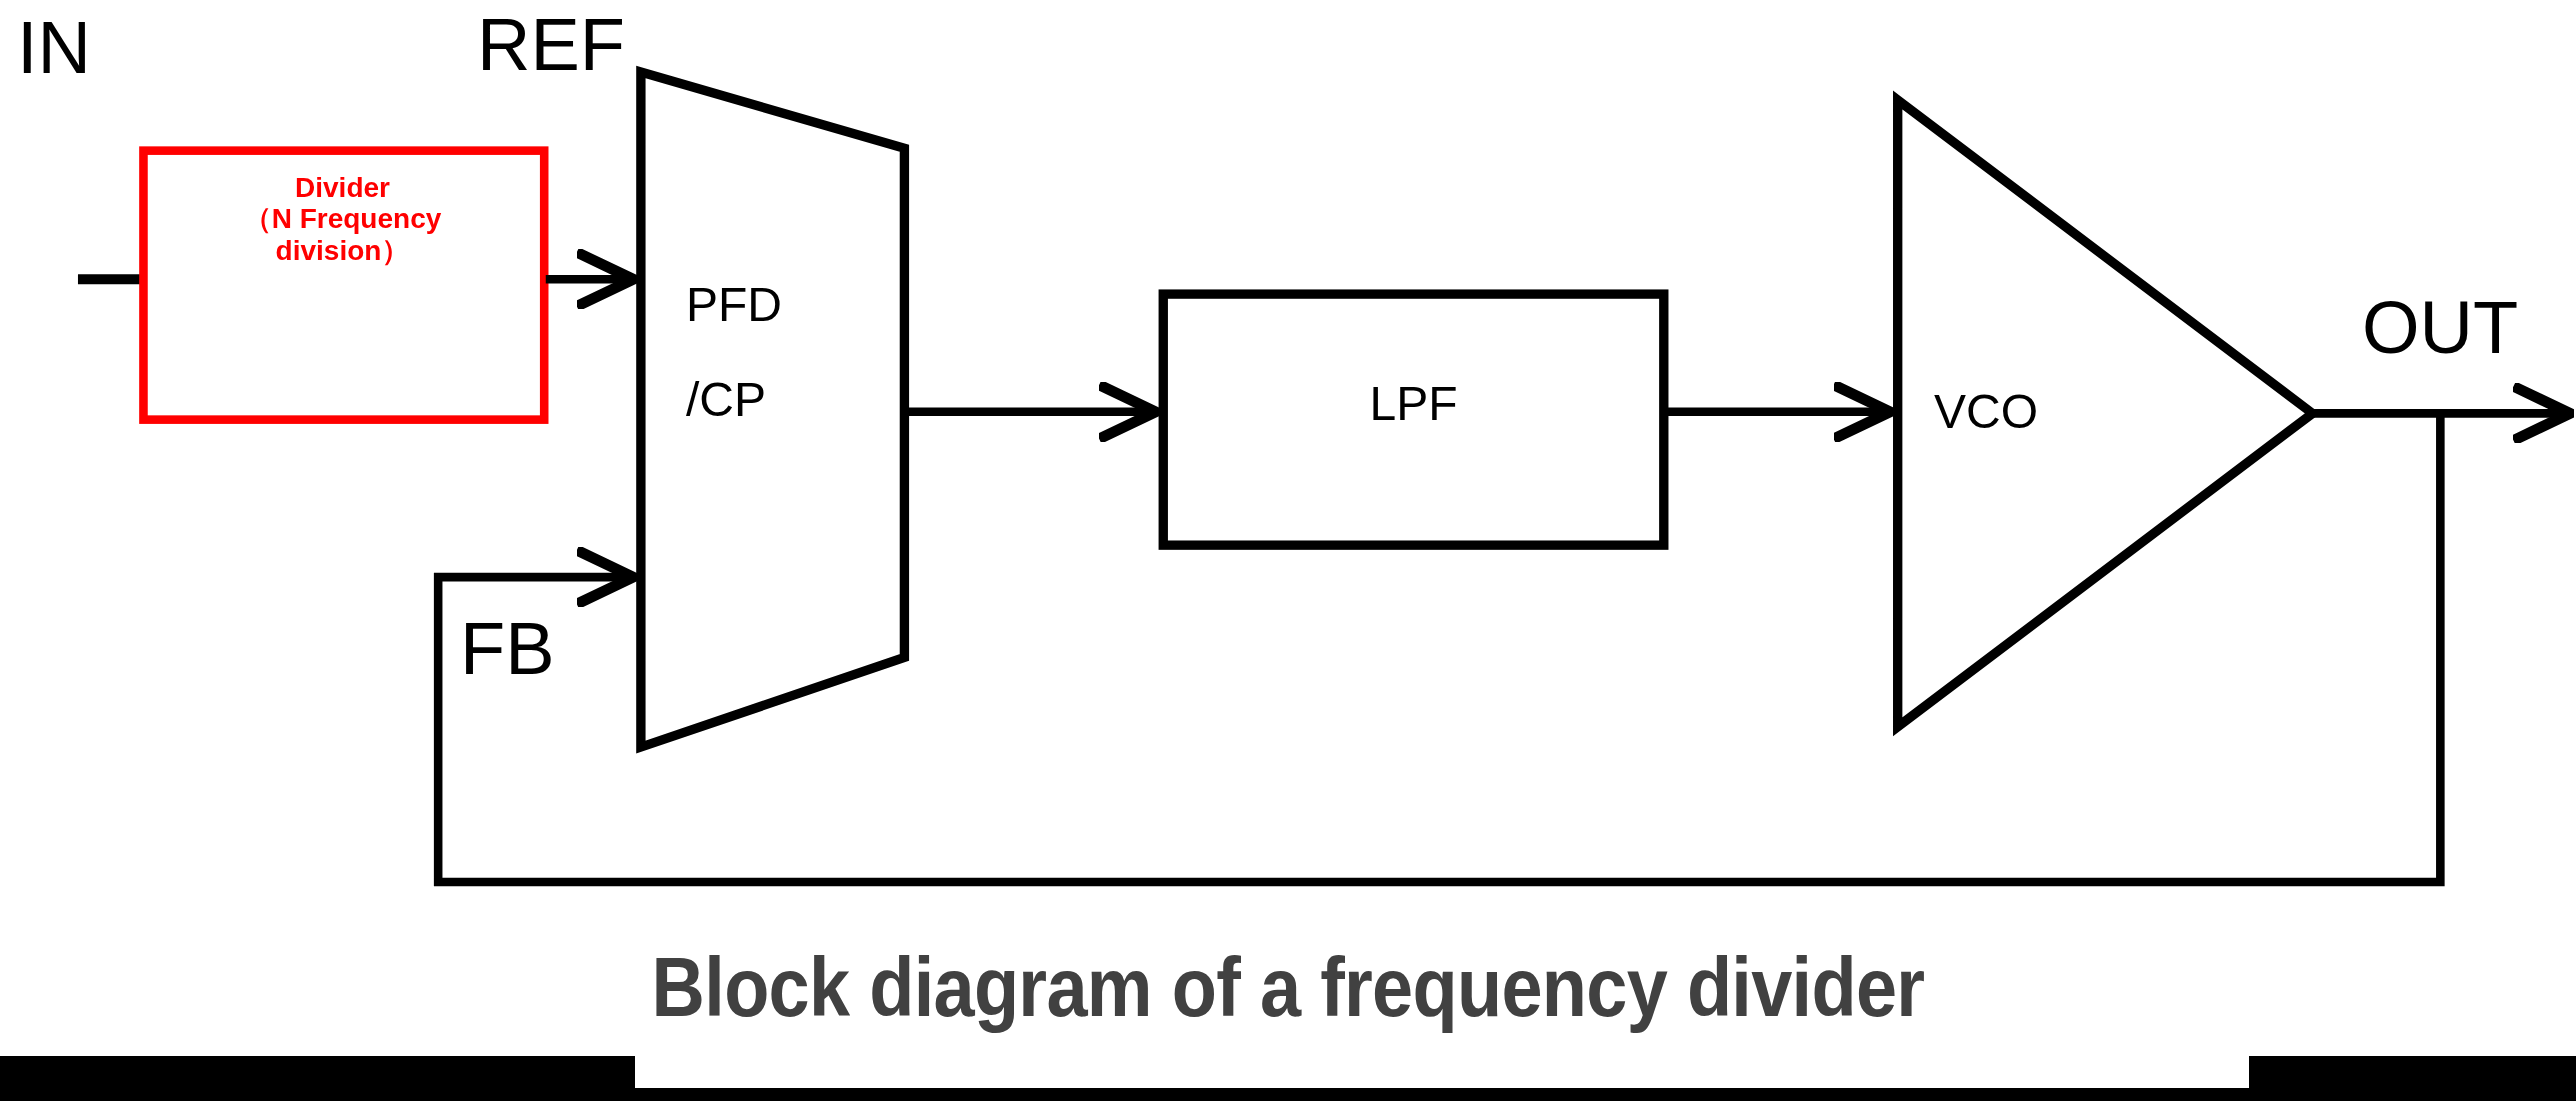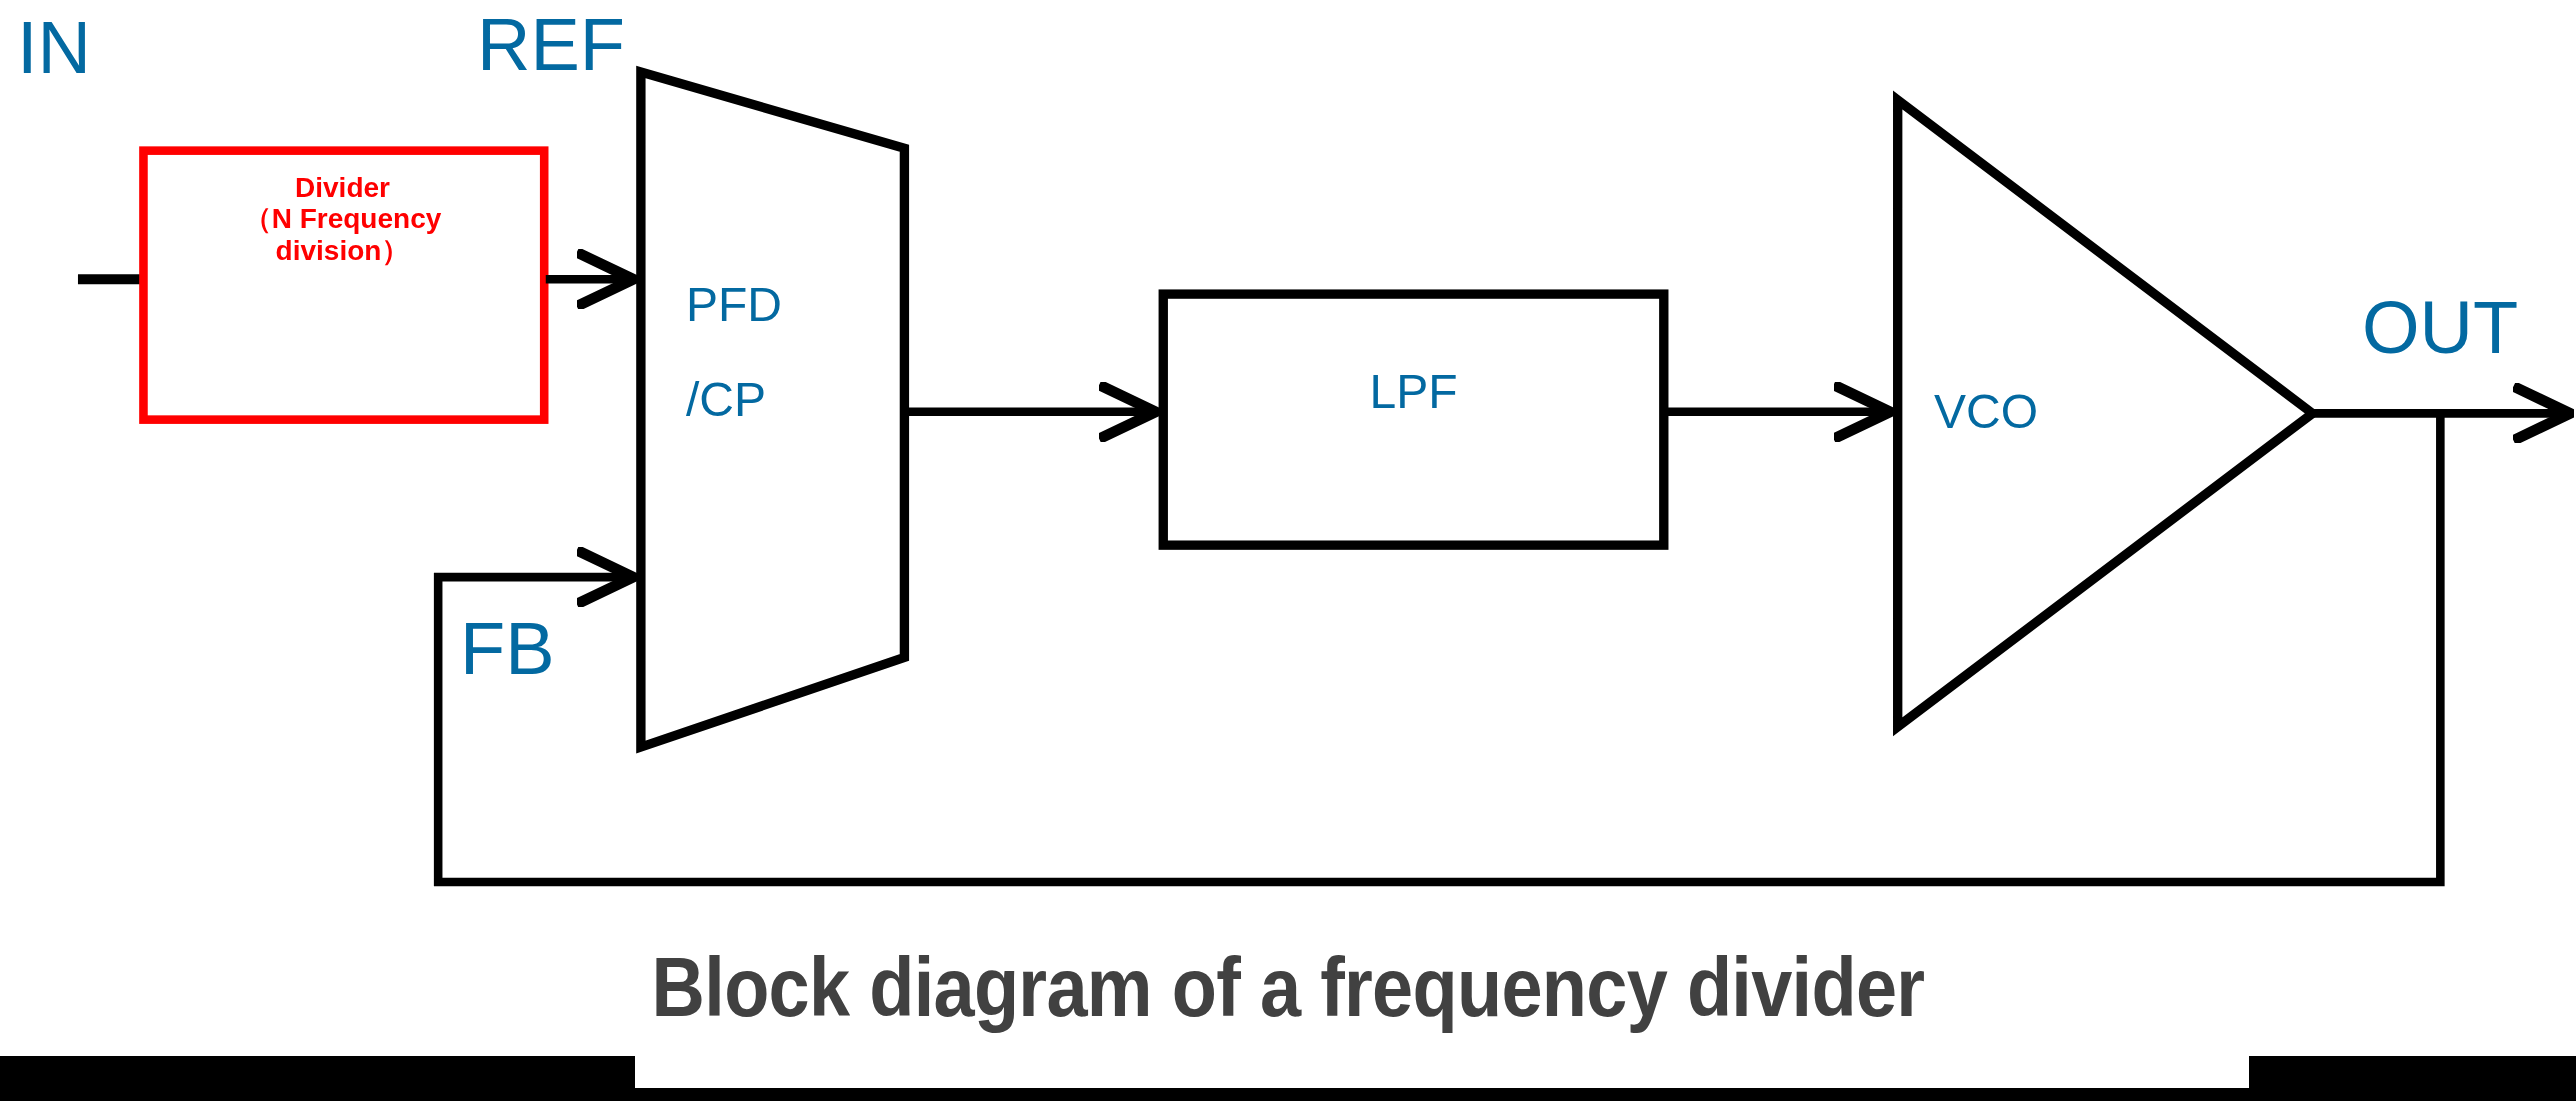--- a/index.html
+++ b/index.html
@@ -21,21 +21,21 @@
   #diagram-svg {
     position: absolute;
     left: 0;
     top: 0;
     width: 2576px;
     height: 1102px;
   }
   .lbl {
     position: absolute;
     white-space: pre;
-    color: #0369a1;
+    color: #000000;
     font-family: "Liberation Sans", sans-serif;
     font-weight: 400;
     line-height: 1;
   }
   .port-label {
     font-size: 74px;
     letter-spacing: 0px;
   }
   .block-label {
     font-size: 48px;
@@ -114,21 +114,21 @@
 
   <div class="divider-text">
     <div>Divider</div>
     <div>（N Frequency</div>
     <div>division）</div>
   </div>
 
   <div class="lbl block-label" style="left:686px; top:281px; width:187px; text-align:left;">PFD</div>
   <div class="lbl block-label" style="left:686px; top:376px; width:187px; text-align:left;">/CP</div>
 
-  <div class="lbl block-label" style="left:1163px; top:368px; width:501px;">LPF</div>
+  <div class="lbl block-label" style="left:1163px; top:380px; width:501px;">LPF</div>
 
   <div class="lbl block-label" style="left:1934px; top:388px; width:257px; text-align:left;">VCO</div>
 
   <div class="lbl port-label" style="left:2362px; top:251px;margin-top:40px;">OUT</div>
 
   <div class="lbl port-label" style="left:460px; top:612px;">FB</div>
 
   <div class="caption">Block diagram of a frequency divider</div>
 
   <div class="bar" id="bar-left"></div>

